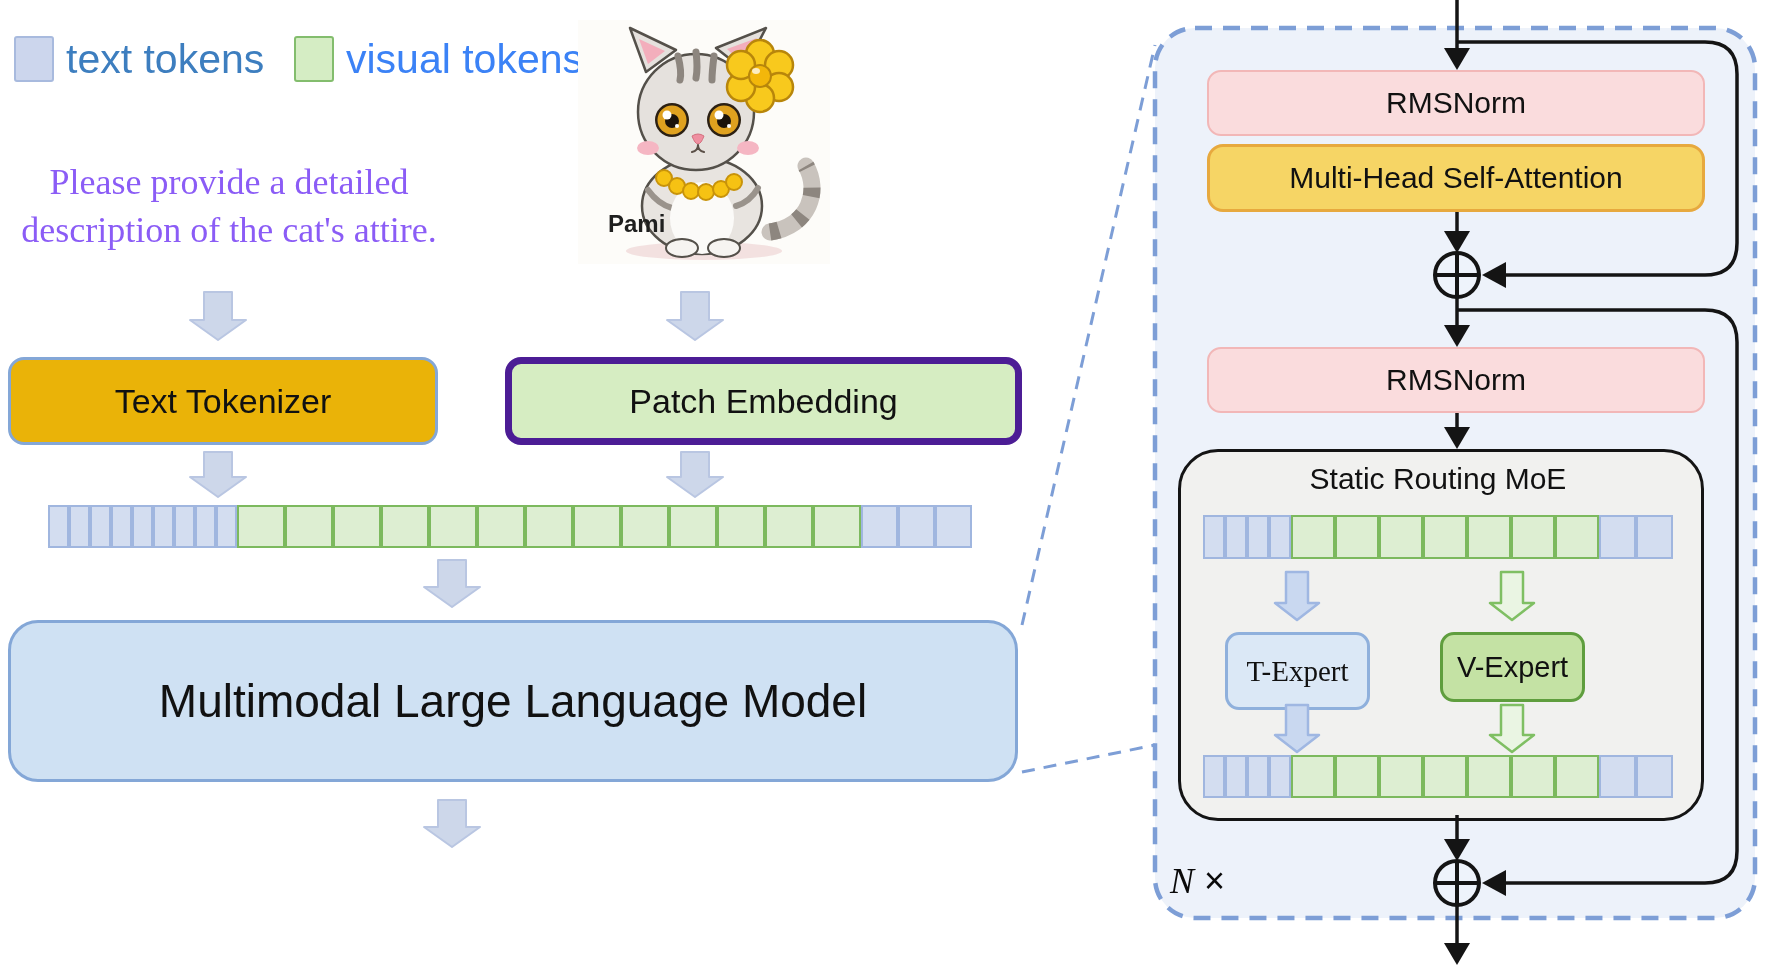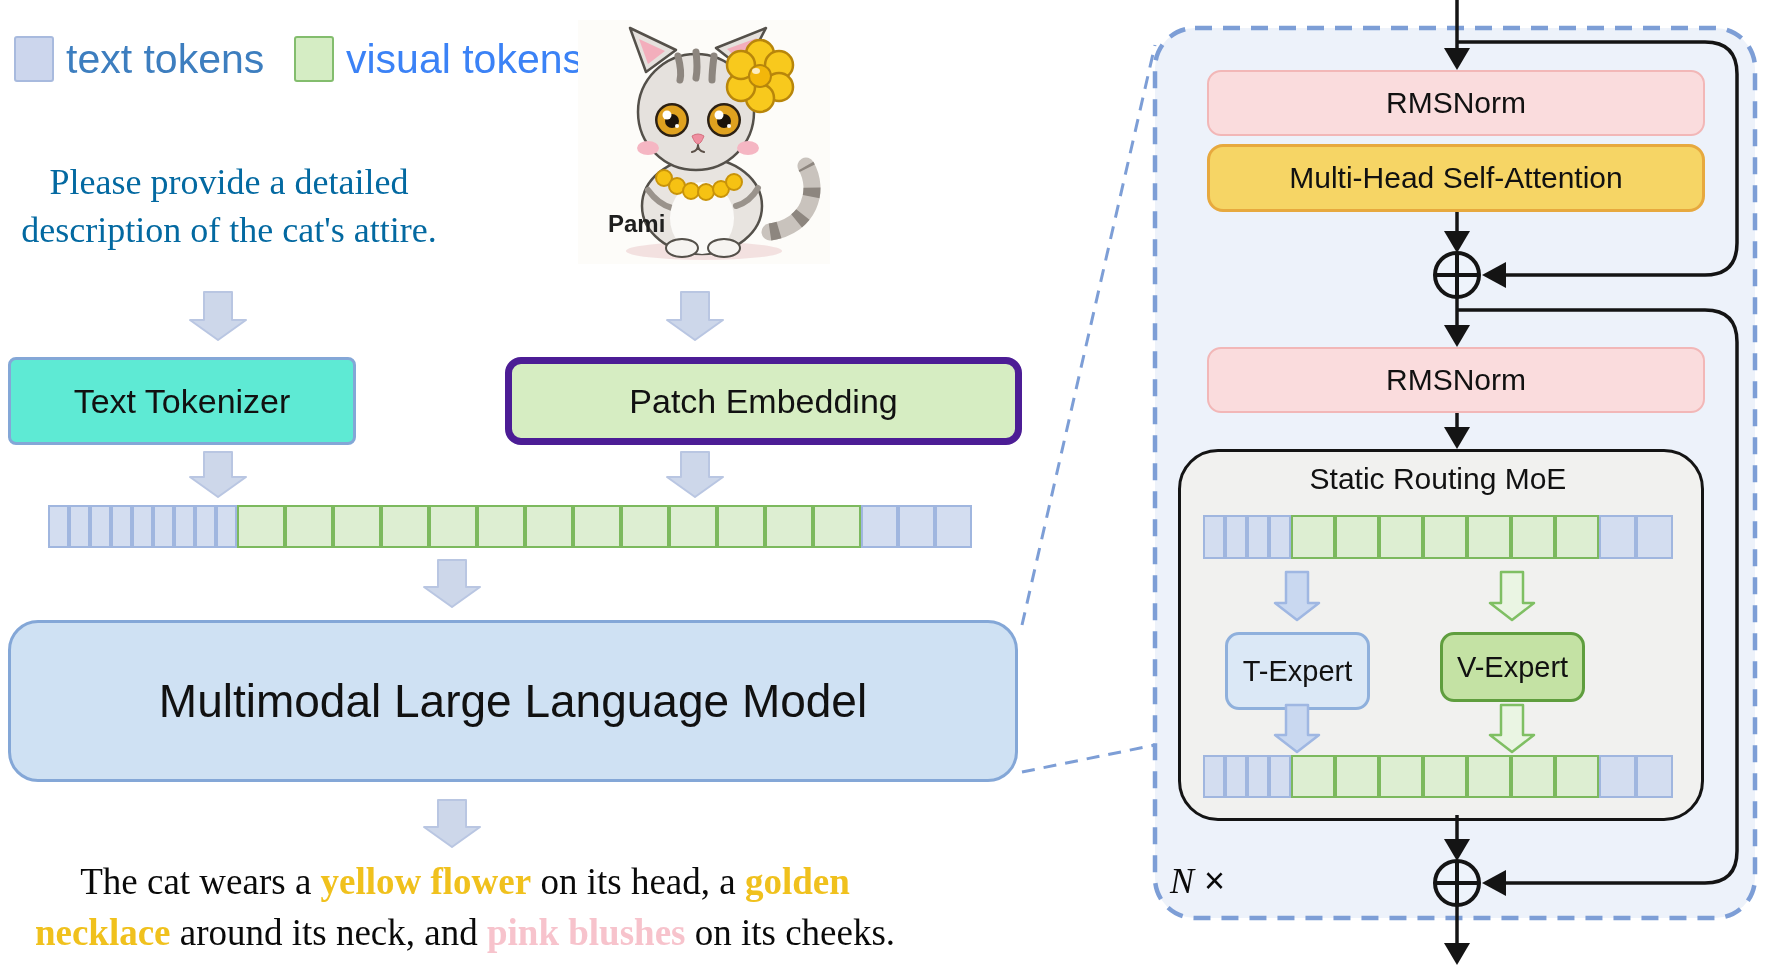--- a/index.html
+++ b/index.html
@@ -9,30 +9,30 @@
   
   .swatch{position:absolute;width:40px;height:46px;box-sizing:border-box;border-radius:3px;}
   .swatch.blue{background:#ccd6ed;border:2.5px solid #a8bade;}
   .swatch.green{background:#d5edc4;border:2.5px solid #83bd6d;}
   .legend-label{position:absolute;font-size:41px;line-height:46px;}
   .legend-label.blue{color:#3d7ebf;}
   .legend-label.green{color:#3b82f6;}
   
   .serif{font-family:"Liberation Serif",serif;}
   .prompt{position:absolute;left:0;top:158px;width:458px;text-align:center;
-          font-size:36px;line-height:48px;color:#0369a1;}
+          font-size:36px;line-height:48px;color:#8b5cf6;}
   .output{position:absolute;left:0;top:856px;width:930px;text-align:center;
           font-size:37px;line-height:51px;color:#0a0a0a;}
   .seg-gold{color:#f0c11d;font-weight:bold;}
   .seg-pink{color:#f7c3cc;font-weight:bold;}
   
   .node{position:absolute;box-sizing:border-box;display:flex;align-items:center;justify-content:center;
         text-align:center;}
-  .box-tt{left:8px;top:357px;width:348px;height:88px;background:#5eead4;border:3px solid #84a7d7;
-          border-radius:8px;font-size:34px;}
+  .box-tt{left:8px;top:357px;width:430px;height:88px;background:#eab308;border:3px solid #84a7d7;
+          border-radius:16px;font-size:34px;}
   .box-pe{left:505px;top:357px;width:517px;height:88px;background:#d6edc2;border:7px solid #4c1d95;
           border-radius:16px;font-size:34px;}
   .box-mllm{left:8px;top:620px;width:1010px;height:162px;background:#cfe1f3;border:3px solid #84a7d7;
           border-radius:30px;font-size:46px;}
   
   .tokenbar{position:absolute;display:flex;}
   .tokenbar .cell{display:inline-block;height:100%;box-sizing:border-box;}
   .tokenbar .cell.text{background:#d3ddf0;border:2px solid #a0b6df;}
   .tokenbar .cell.visual{background:#ddeed2;border:2px solid #7cb95e;}
   .bar-main{left:48px;top:505px;height:43px;}
@@ -43,21 +43,21 @@
   .rms1{left:1207px;top:70px;width:498px;height:66px;background:#fadcdd;border:2.5px solid #f2b7b7;
         border-radius:14px;font-size:30px;}
   .rms2{left:1207px;top:347px;width:498px;height:66px;background:#fadcdd;border:2.5px solid #f2b7b7;
         border-radius:14px;font-size:30px;}
   .mhsa{left:1207px;top:144px;width:498px;height:68px;background:#f6d565;border:3px solid #e7a93e;
         border-radius:16px;font-size:30px;}
   .moe{left:1178px;top:449px;width:520px;height:366px;background:#f1f1ef;border:3.5px solid #141414;
        border-radius:40px;}
   .moe-title{left:1178px;top:462px;width:520px;font-size:30px;text-align:center;}
   .t-expert{left:1225px;top:632px;width:145px;height:78px;background:#dbe8f6;border:3px solid #8fb0dc;
-        border-radius:14px;font-size:29px;}
+        border-radius:14px;font-size:29px;font-family:Liberation Serif, serif;}
   .v-expert{left:1440px;top:632px;width:145px;height:70px;background:#c4e2a4;border:3px solid #5f9e3e;
         border-radius:14px;font-size:29px;}
   .n-times{left:1170px;top:860px;font-size:36px;color:#0a0a0a;}
   .n-times .n{font-family:"Liberation Serif",serif;font-style:italic;}
   
   .layer-content{z-index:2;}
   svg.wires{position:absolute;left:0;top:0;z-index:4;pointer-events:none;}
   .cat-wrap{position:absolute;left:578px;top:20px;width:252px;height:244px;z-index:2;}
 </style>
 </head>
@@ -176,24 +176,20 @@
       <span class="cell visual" style="width: 48px;"></span>
       <span class="cell text" style="width: 37px;"></span>
       <span class="cell text" style="width: 37px;"></span>
       <span class="cell text" style="width: 37px;"></span>
     </div>
 
   <div class="node box-mllm layer-content">
     <span>Multimodal Large Language Model</span>
   </div>
 
-  <div class="output serif layer-content">
-    <div><span>The cat wears a </span><span class="seg-gold">yellow flower</span><span> on its head, a </span><span class="seg-gold">golden</span></div>
-    <div><span class="seg-gold">necklace</span><span> around its neck, and </span><span class="seg-pink">pink blushes</span><span> on its cheeks.</span></div>
-  </div>
 
   <div class="node rms1 layer-content">
     <span>RMSNorm</span>
   </div>
   <div class="node mhsa layer-content">
     <span>Multi-Head Self-Attention</span>
   </div>
   <div class="node rms2 layer-content">
     <span>RMSNorm</span>
   </div>

